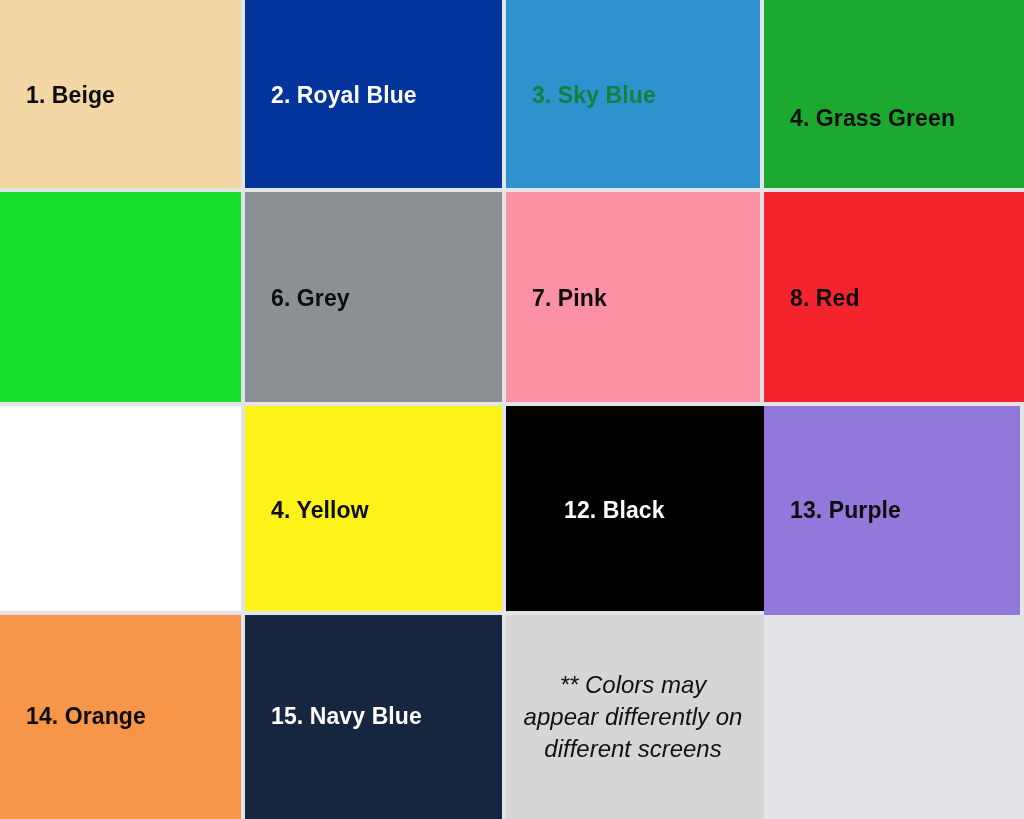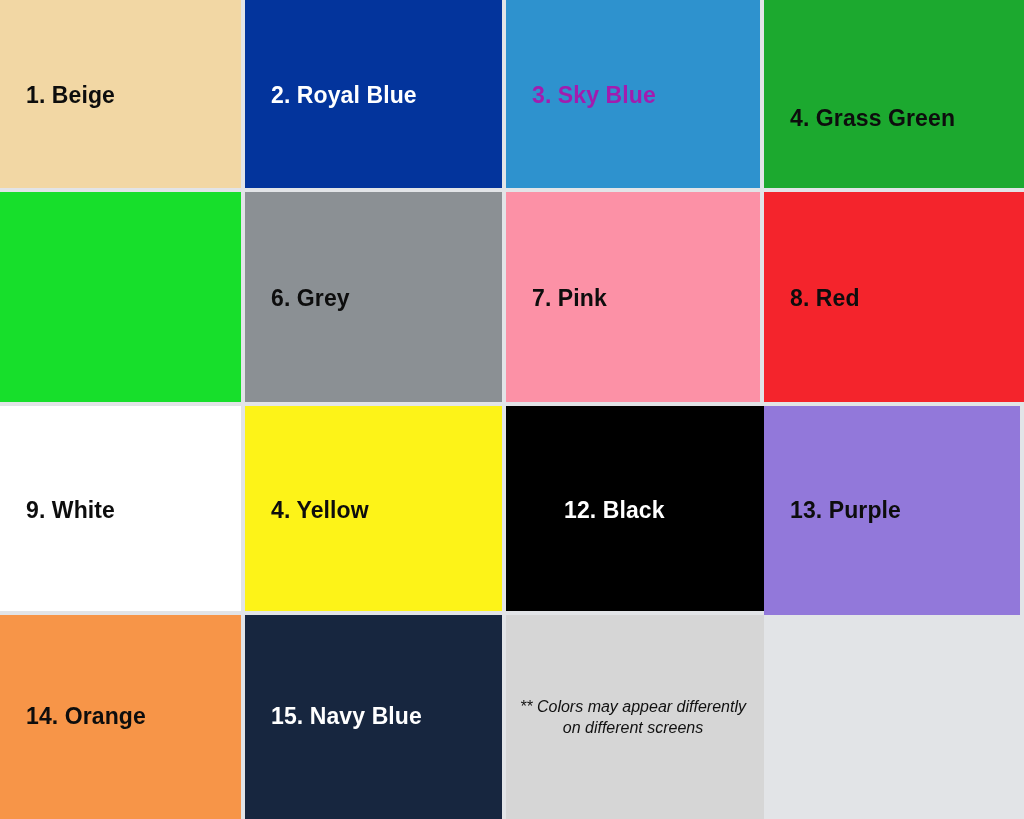--- a/index.html
+++ b/index.html
@@ -66,21 +66,21 @@
   
   .note-cell .swatch-fill {
     background: #d6d6d6;
   }
   .note-cell {
     justify-content: center;
   }
   .note-label {
     position: relative;
     z-index: 2;
-    font-size: 16px;
+    font-size: 24px;
     font-style: italic;
     font-weight: normal;
     color: #111111;
     text-align: center;
     line-height: 1.32;
     padding: 0 18px 0 14px;
     width: 100%;
     box-sizing: border-box;
   }
 </style>
@@ -91,21 +91,21 @@
     <div class="swatch dark-text">
       <div class="swatch-fill" style="background: rgb(242, 215, 164);"></div>
       <span class="swatch-label" style="color: rgb(13, 13, 13);">1. Beige</span>
     </div>
     <div class="swatch light-text">
       <div class="swatch-fill" style="background: rgb(3, 52, 156);"></div>
       <span class="swatch-label" style="color: rgb(255, 255, 255);">2. Royal Blue</span>
     </div>
     <div class="swatch dark-text">
       <div class="swatch-fill" style="background: rgb(46, 146, 206);"></div>
-      <span class="swatch-label" style="color: #a21caf; text-align: right;">3. Sky Blue</span>
+      <span class="swatch-label" style="color: #15803d; text-align: right;">3. Sky Blue</span>
     </div>
     <div class="swatch dark-text col-last">
       <div class="swatch-fill" style="background: rgb(28, 169, 47);"></div>
       <span class="swatch-label" style="color: rgb(13, 13, 13); margin-top: 46px;">4. Grass Green</span>
     </div>
     <div class="swatch dark-text">
       <div class="swatch-fill" style="background: rgb(23, 223, 43);"></div>
     </div>
     <div class="swatch dark-text">
       <div class="swatch-fill" style="background: rgb(139, 144, 148);"></div>
@@ -114,21 +114,20 @@
     <div class="swatch dark-text">
       <div class="swatch-fill" style="background: rgb(252, 145, 166);"></div>
       <span class="swatch-label" style="color: rgb(13, 13, 13);">7. Pink</span>
     </div>
     <div class="swatch dark-text col-last">
       <div class="swatch-fill" style="background: rgb(244, 36, 44);"></div>
       <span class="swatch-label" style="color: rgb(13, 13, 13);">8. Red</span>
     </div>
     <div class="swatch dark-text">
       <div class="swatch-fill" style="background: rgb(255, 255, 255);"></div>
-      <span class="swatch-label" style="color: rgb(13, 13, 13);">9. White</span>
     </div>
     <div class="swatch dark-text">
       <div class="swatch-fill" style="background: rgb(253, 243, 24);"></div>
       <span class="swatch-label" style="color: rgb(13, 13, 13);">4. Yellow</span>
     </div>
     <div class="swatch light-text col-last">
       <div class="swatch-fill" style="background: rgb(0, 0, 0);"></div>
       <span class="swatch-label" style="color: rgb(255, 255, 255); margin-left: 32px;">12. Black</span>
     </div>
     <div class="swatch dark-text row-last">

